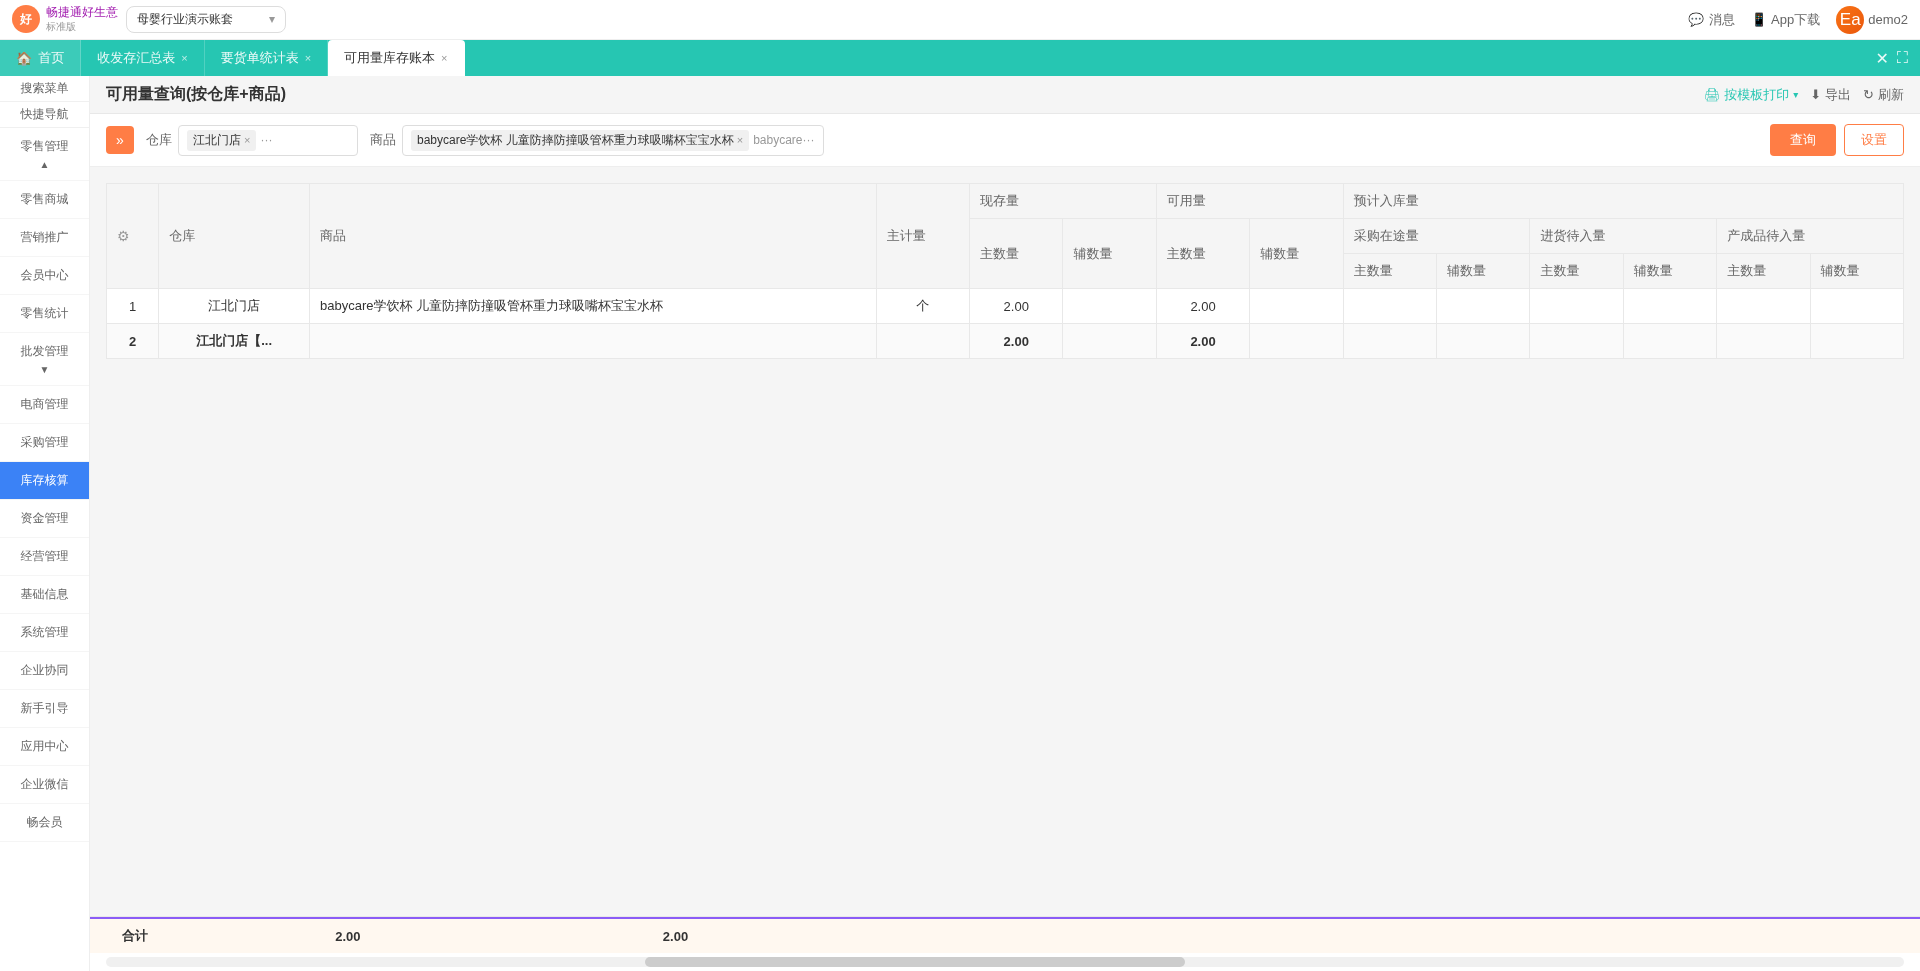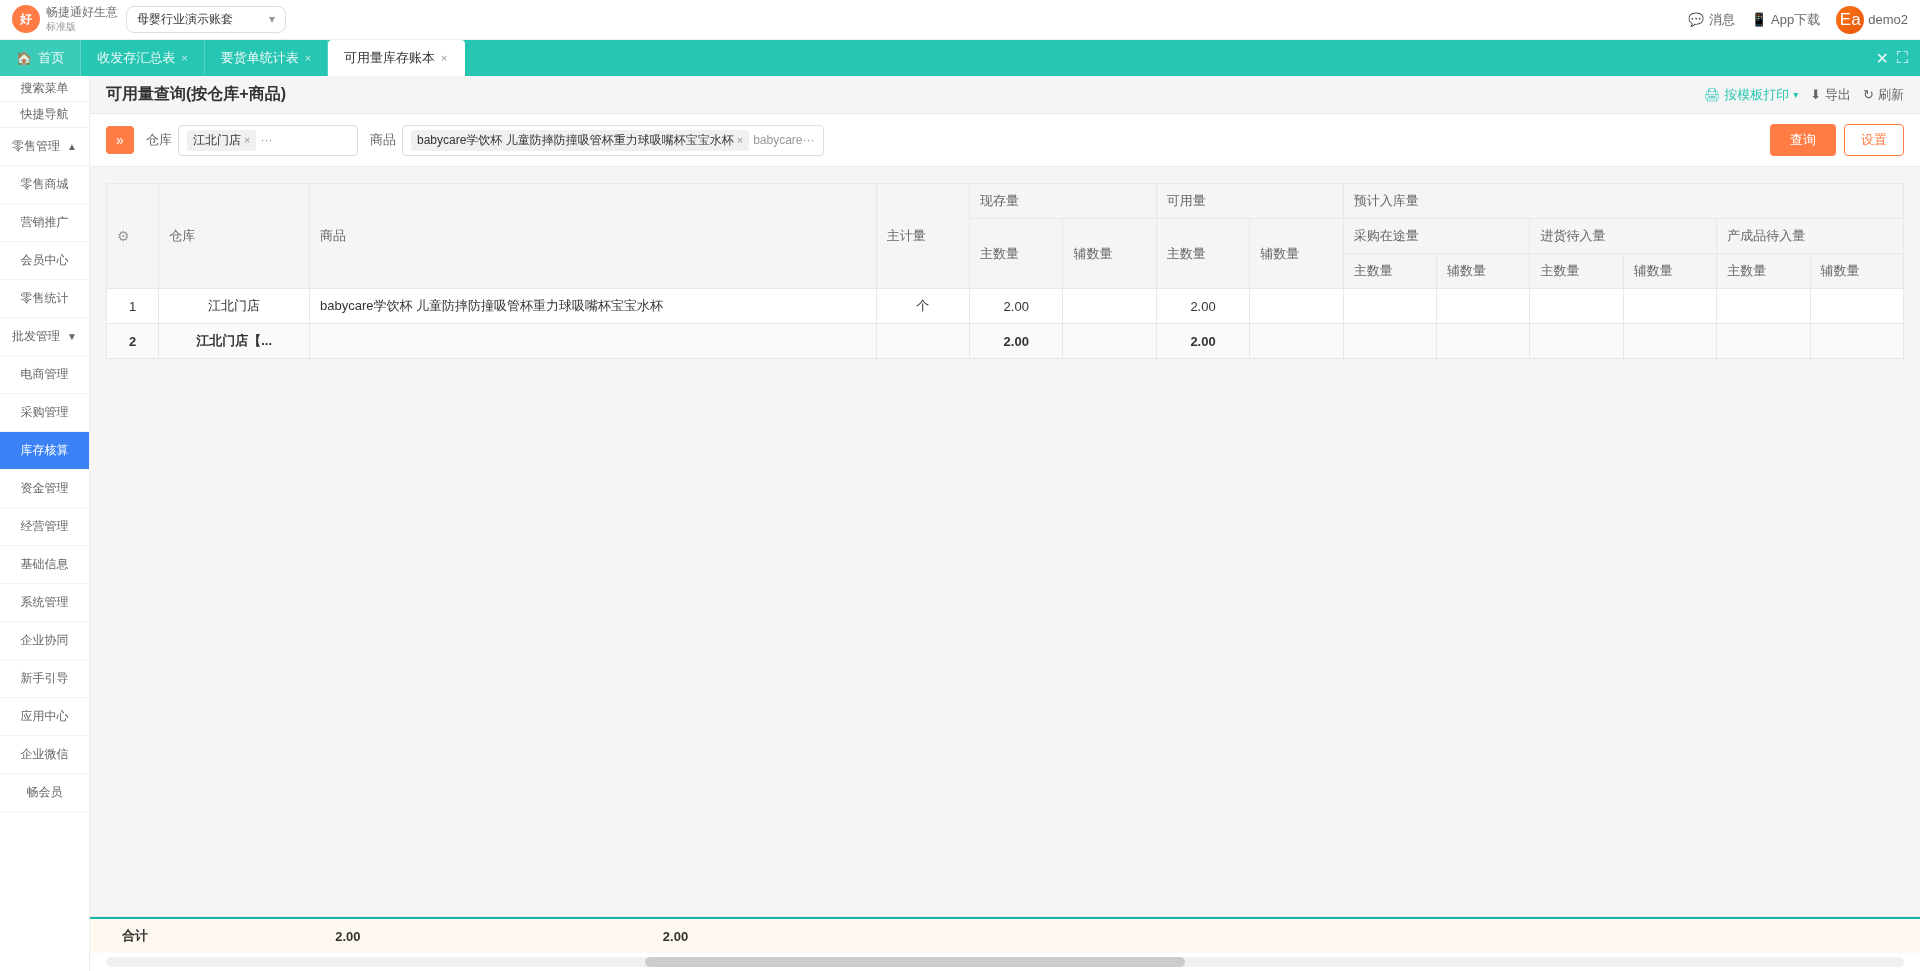--- a/index.html
+++ b/index.html
@@ -33,21 +33,21 @@
       border-radius: 50%;
       display: flex;
       align-items: center;
       justify-content: center;
       color: white;
       font-size: 12px;
       font-weight: bold;
     }
     .logo-text {
       font-size: 12px;
-      color: #737373;
+      color: #a21caf;
       line-height: 1.2;
     }
     .logo-sub {
       font-size: 10px;
       color: #999;
     }
     .industry-select {
       display: flex;
       align-items: center;
       gap: 4px;
@@ -177,20 +177,21 @@
     }
     .sidebar-item.active {
       background: #3b82f6;
       color: #fff;
     }
     .sidebar-item.group {
       display: flex;
       align-items: center;
       justify-content: space-between;
       padding: 10px 12px;
+      flex-direction: column;
     }
     .sidebar-item .arrow {
       font-size: 10px;
     }
 
     
     .content {
       flex: 1;
       display: flex;
       flex-direction: column;
@@ -341,21 +342,21 @@
       text-align: center;
     }
     .data-table .product-name {
       text-align: left;
     }
     .col-header-group {
       text-align: center;
     }
     .table-footer {
       background: #fff8f0;
-      border-top: 2px solid #14b8a6;
+      border-top: 2px solid #8b5cf6;
       display: flex;
       align-items: center;
       padding: 8px 16px;
       font-size: 13px;
       font-weight: bold;
     }
     .footer-label {
       width: 160px;
       text-align: left;
     }

